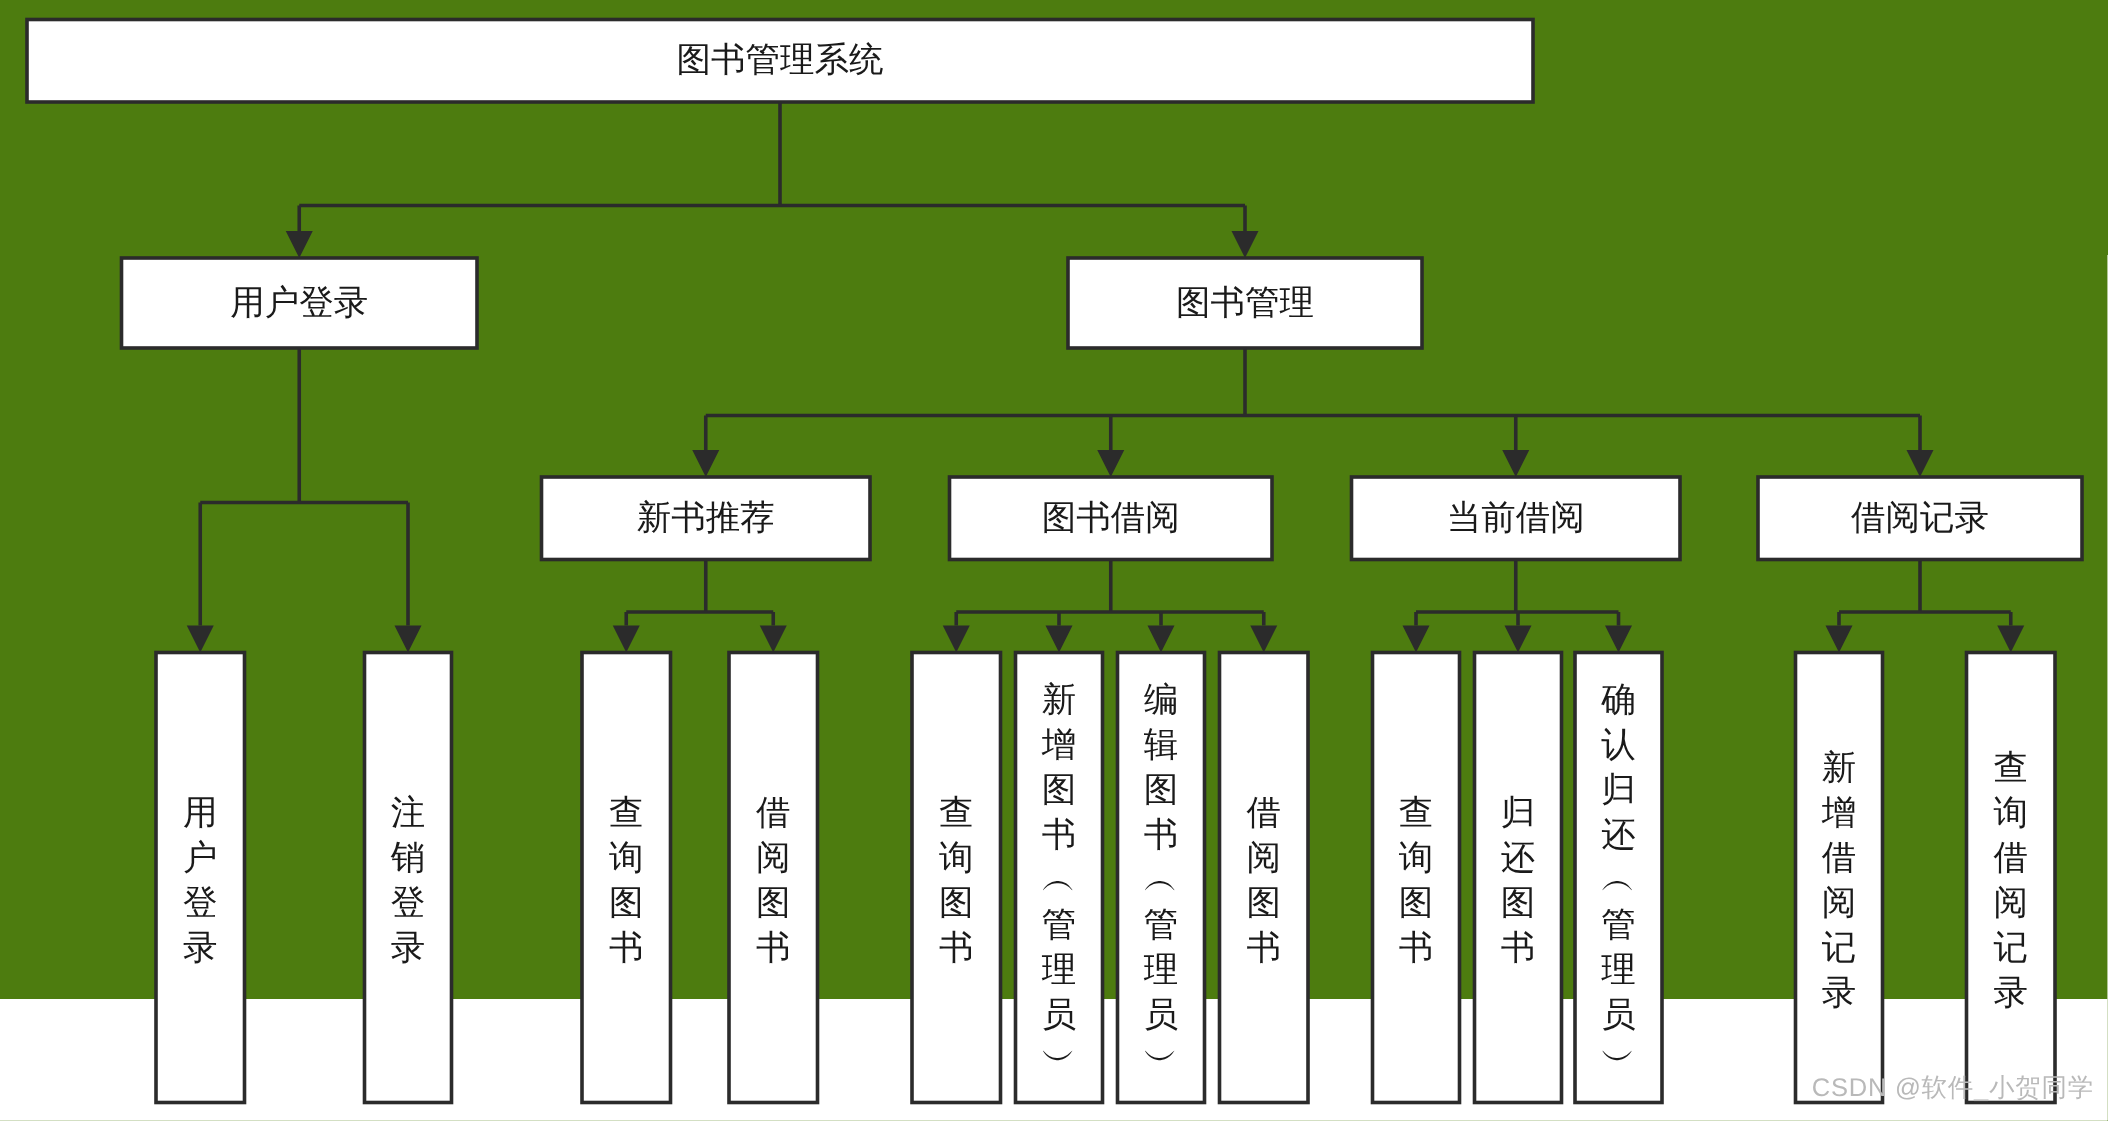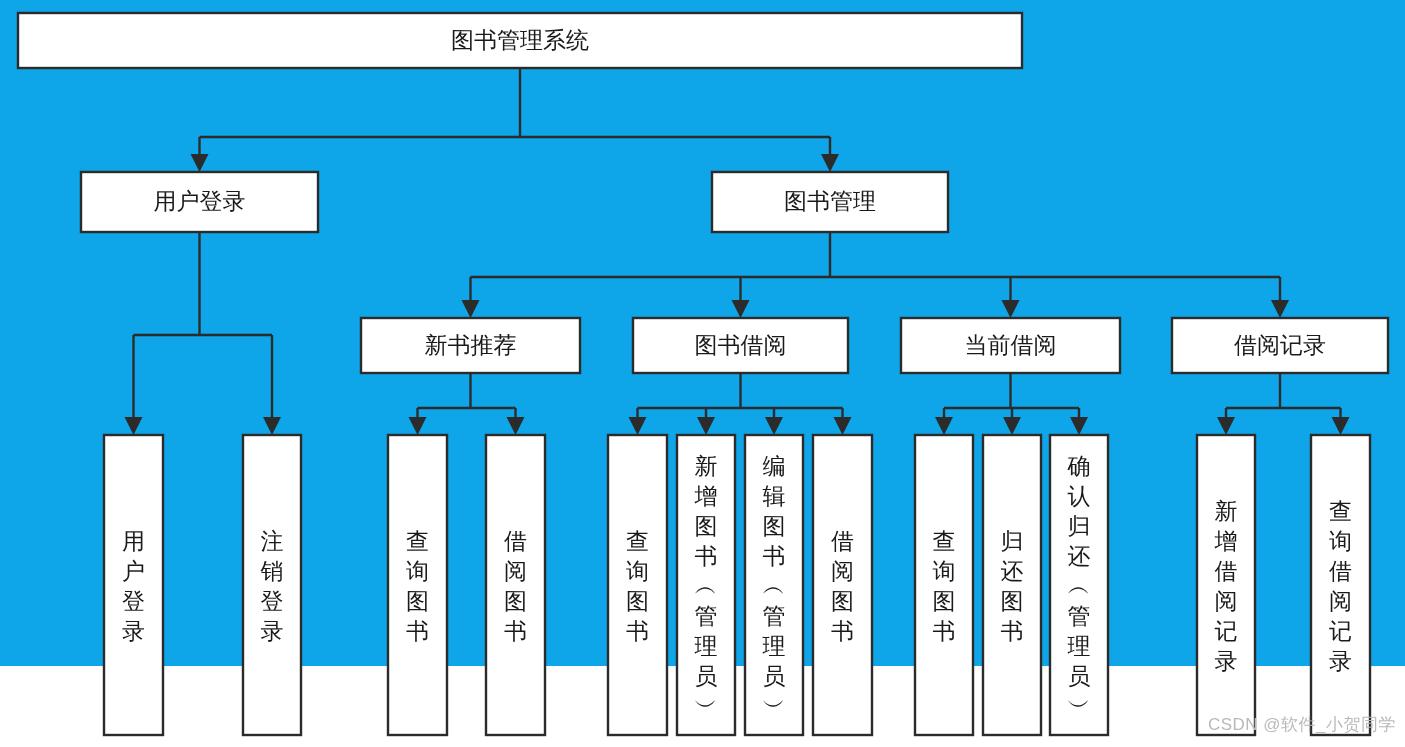--- a/index.html
+++ b/index.html
@@ -11,21 +11,21 @@
   body {
     width: 1405px;
     height: 747px;
     font-family: "Liberation Sans", "DejaVu Sans", sans-serif;
     overflow: hidden;
   }
   #diagram-root {
     position: relative;
     width: 1405px;
     height: 666px;
-    background: #0ea5e9;
+    background: #4d7c0f;
   }
   svg.diagram-canvas {
     position: absolute;
     left: 0;
     top: 0;
     width: 1405px;
     height: 747px;
   }
   .node-box {
     fill: #ffffff;

